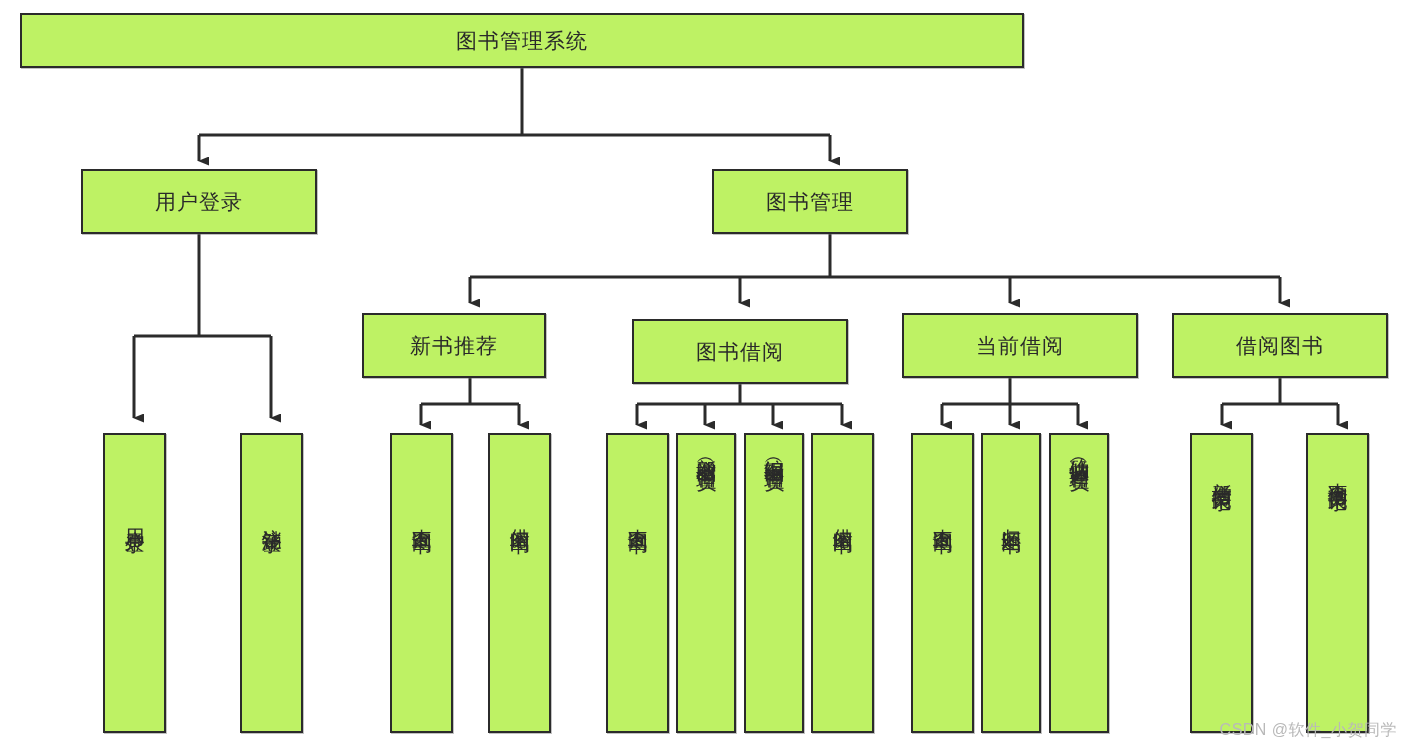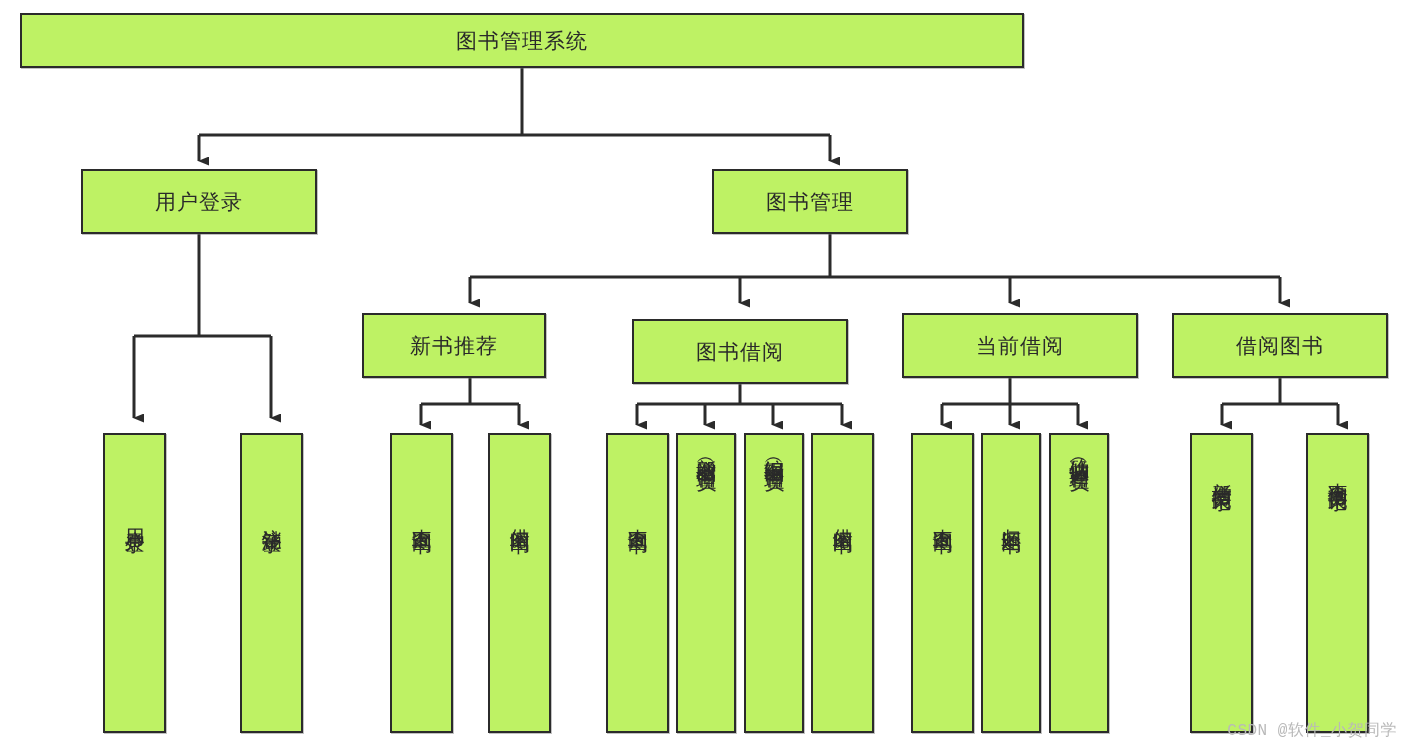--- a/index.html
+++ b/index.html
@@ -22,21 +22,21 @@
   .node-v .node-label{
     writing-mode:vertical-rl;text-orientation:upright;
     font-size:20px;color:#2a2a2a;line-height:1.18;letter-spacing:2px;
     white-space:nowrap;
   }
   .node-v.mid .node-label{margin-top:72px;}
   .node-v.mid2 .node-label{margin-top:26px;}
   .node-v.top .node-label{margin-top:2px;}
   #watermark{
     position:absolute;right:8px;bottom:6px;font-size:16px;color:#b9b9b9;
-    letter-spacing:.5px;white-space:nowrap;pointer-events:none;font-family:Liberation Mono, monospace;
+    letter-spacing:.5px;white-space:nowrap;pointer-events:none;
   }
 </style>
 </head>
 <body>
 
 <div id="diagram-root">
 
   <svg id="tree-svg" viewBox="0 0 1405 747" xmlns="http://www.w3.org/2000/svg">
     <defs>
       <marker id="arrow" markerWidth="9" markerHeight="11" refX="4.5" refY="10" orient="auto" markerUnits="userSpaceOnUse">

